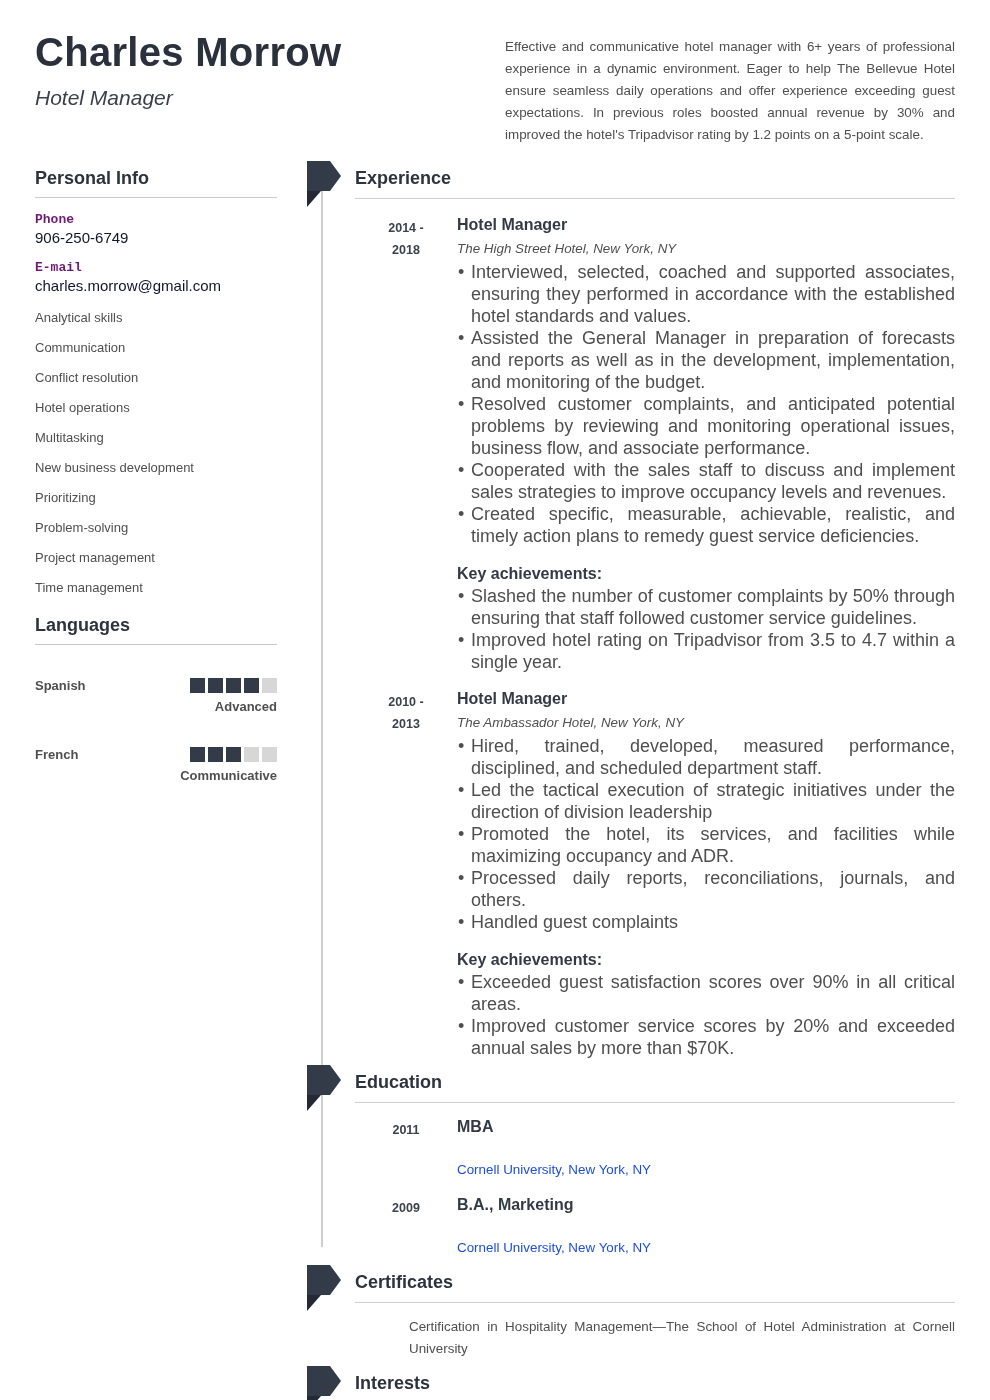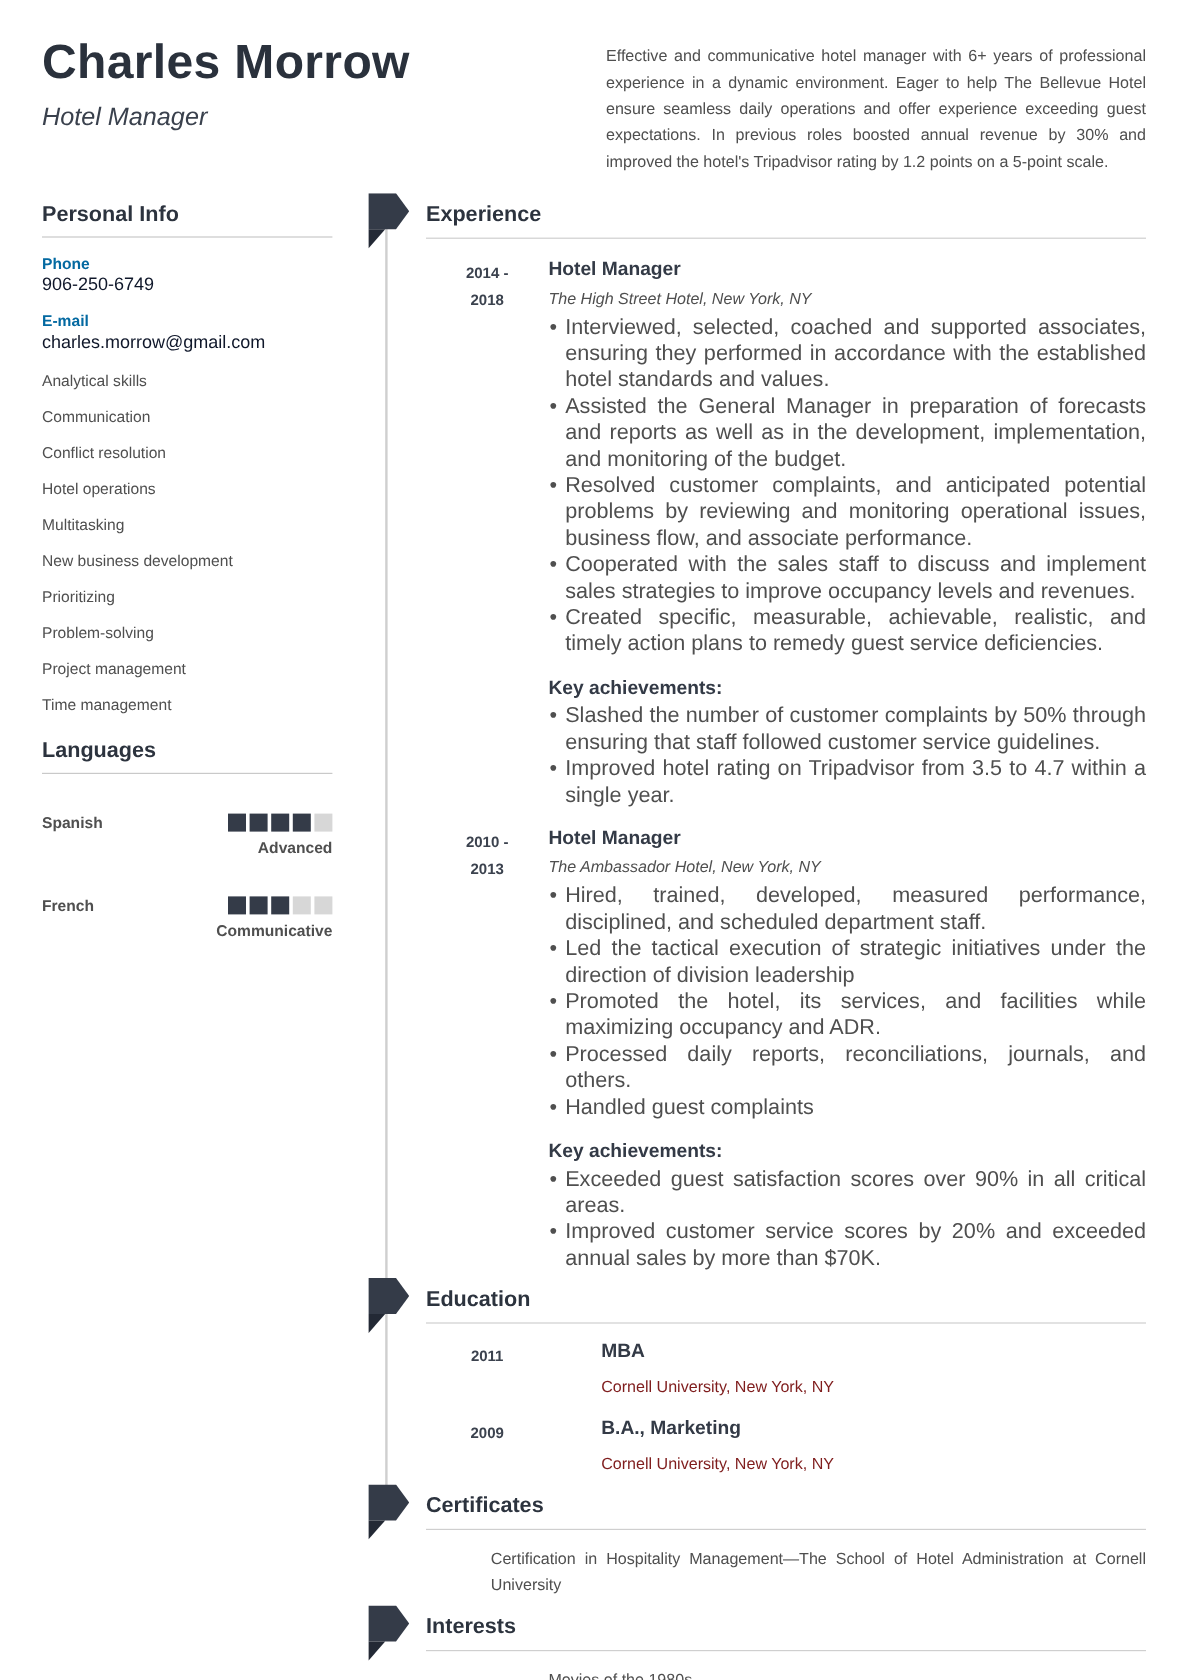--- a/index.html
+++ b/index.html
@@ -12,21 +12,21 @@
   .job-title{position:absolute;left:35px;top:86px;font-size:21px;font-style:italic;color:#3a414d;}
   .summary{position:absolute;left:505px;top:36px;width:450px;font-size:13.4px;line-height:22px;text-align:justify;color:#4f4f4f;}
 
   .timeline{position:absolute;left:321px;top:180px;width:2px;height:1067px;background:#cfcfcf;z-index:0;}
 
   
   .sidebar{position:absolute;left:35px;top:167px;width:242px;z-index:1;}
   .side-heading{font-size:18px;line-height:22px;font-weight:bold;color:#2c333e;padding-bottom:8px;border-bottom:1px solid #c9c9c9;}
   .side-section{margin-top:18px;}
   .side-section:first-child{margin-top:0;}
-  .field-label{font-size:13px;line-height:16px;font-weight:bold;color:#0369a1;margin-top:14px;}
+  .field-label{font-size:13px;line-height:16px;font-weight:bold;color:#701a75;margin-top:14px;font-family:Liberation Mono, monospace;}
   .field-value{font-size:15px;line-height:16px;color:#0f172a;margin-top:2px;}
   .skill-item{font-size:13px;line-height:16px;color:#4f4f4f;margin-top:14px;}
   .skill-list{margin-top:-2px;}
   .lang-row{margin-top:33px;font-weight:bold;}
   .lang-top{display:flex;justify-content:space-between;align-items:center;}
   .lang-name{font-size:13px;color:#4f4f4f;}
   .lang-bar{display:flex;gap:3px;}
   .sq{width:15px;height:15px;background:#d7d7d7;display:block;}
   .sq.filled{background:#343b48;}
   .lang-level{text-align:right;font-size:13px;color:#4f4f4f;margin-top:6px;}
@@ -36,26 +36,26 @@
   .section{position:relative;margin-top:26px;}
   .section:first-child{margin-top:0;}
   .section.tight{margin-top:12px;}
   .main-heading{font-size:18px;line-height:22px;font-weight:bold;color:#2c333e;padding-bottom:9px;border-bottom:1px solid #cfcfcf;}
   .section-icon{position:absolute;left:-48px;top:-6px;width:34px;height:46px;}
 
   .entry{display:grid;grid-template-columns:102px 1fr;margin-top:14px;}
   .entry-date{font-size:12.5px;line-height:22px;font-weight:bold;color:#3b424e;padding-top:4px;text-align:center;}
   .entry-title{font-size:16px;line-height:24px;font-weight:bold;color:#333a46;}
   .entry-company{font-size:13.4px;line-height:24px;font-style:italic;color:#4f4f4f;}
-  .entry-school{font-size:13.4px;line-height:22px;color:#7f1d1d;margin-top:6px;}
+  .entry-school{font-size:13.4px;line-height:22px;color:#1d4ed8;margin-top:20px;}
   .bullets{margin:0;padding:0;list-style:none;}
   .bullets li{font-size:18px;line-height:22px;color:#4f4f4f;text-align:justify;padding-left:14px;position:relative;}
   .bullets li::before{content:"\2022";position:absolute;left:1px;color:#4f4f4f;}
   .key-label{font-size:16px;line-height:22px;font-weight:bold;color:#333a46;margin-top:16px;}
-  .edu-entry{margin-top:12px;gap:44px;}
+  .edu-entry{margin-top:12px;}
   .indent-body{margin-left:54px;margin-top:13px;font-size:13.4px;line-height:22px;color:#4f4f4f;text-align:justify;}
   .interest-item{margin-left:102px;margin-top:13px;font-size:13.4px;line-height:22px;color:#4f4f4f;}
 </style>
 </head>
 <body>
 
 <div class="name">Charles Morrow</div>
 <div class="job-title">Hotel Manager</div>
 <div class="summary">Effective and communicative hotel manager with 6+ years of professional experience in a dynamic environment. Eager to help The Bellevue Hotel ensure seamless daily operations and offer experience exceeding guest expectations. In previous roles boosted annual revenue by 30% and improved the hotel's Tripadvisor rating by 1.2 points on a 5-point scale.</div>
 

